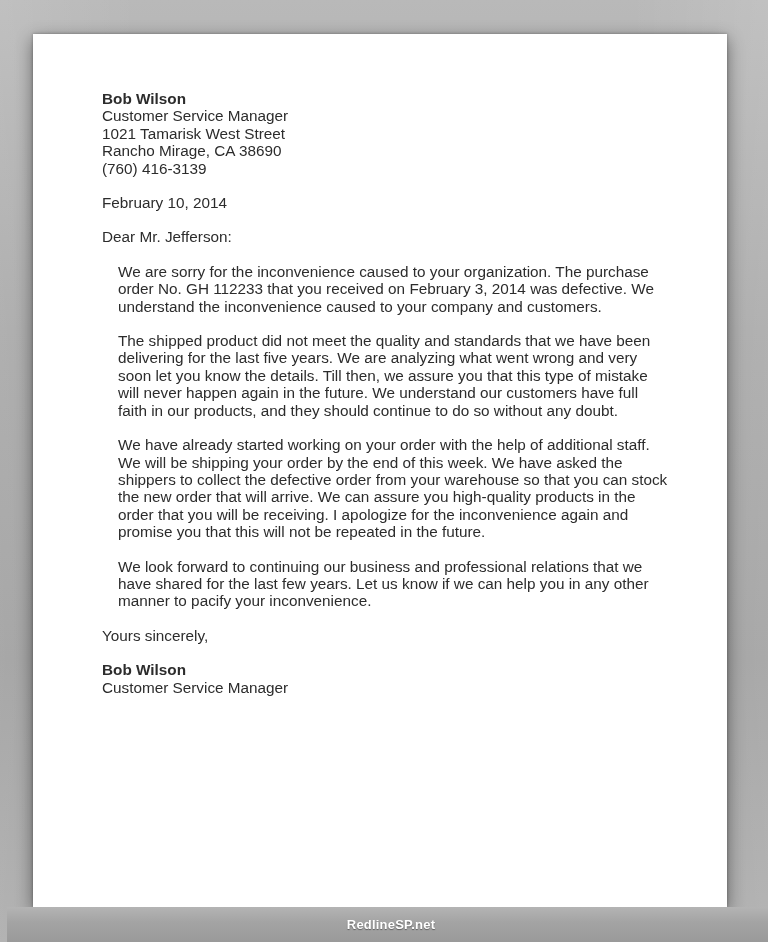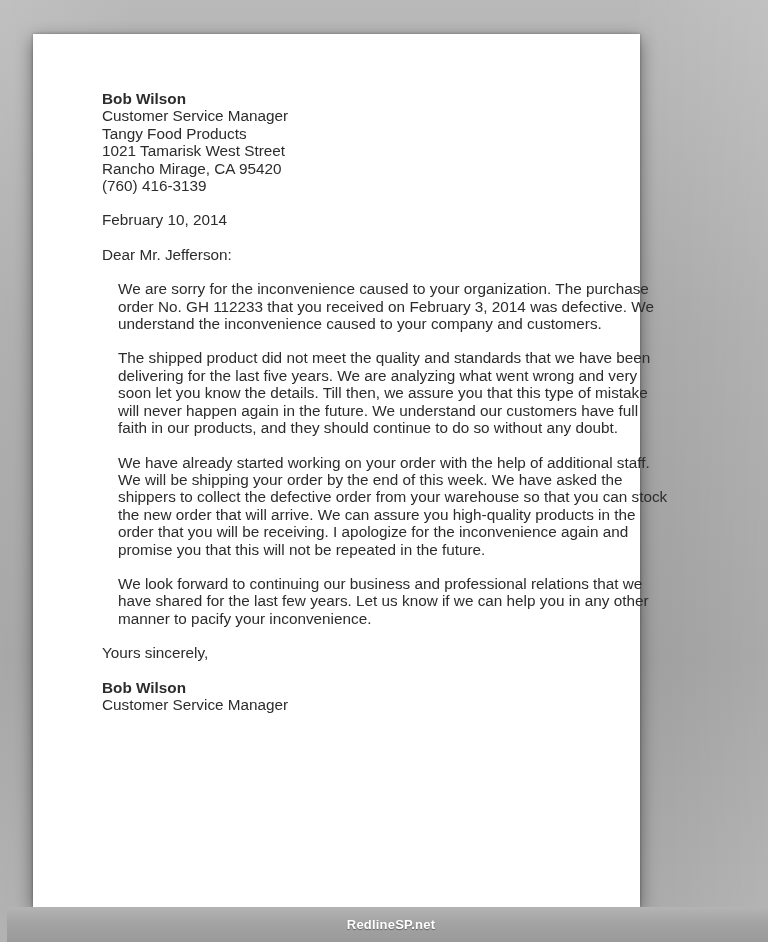--- a/index.html
+++ b/index.html
@@ -19,21 +19,21 @@
     inset: 0;
     background:
       linear-gradient(90deg, rgba(255,255,255,0.10) 0%, rgba(255,255,255,0.00) 18%,
                              rgba(255,255,255,0.00) 82%, rgba(255,255,255,0.12) 100%);
     pointer-events: none;
   }
   #sheet {
     position: absolute;
     left: 33px;
     top: 34px;
-    width: 607px;
+    width: 694px;
     height: 873px;
     background: #ffffff;
     box-shadow: 0 5px 16px rgba(0,0,0,0.45), 0 0 3px rgba(0,0,0,0.30);
   }
   .letter {
     position: absolute;
     left: 69px;
     top: 56px;
     width: 566px;
     color: #2c2c2c;
@@ -91,23 +91,22 @@
 <body>
 
 <div id="backdrop"></div>
 
 <div id="sheet">
   <div class="letter">
 
     <div class="block">
       <span class="line bold">Bob Wilson</span>
       <span class="line">Customer Service Manager</span>
-      <span class="line">Tangy Food Products</span>
       <span class="line">1021 Tamarisk West Street</span>
-      <span class="line">Rancho Mirage, CA 95420</span>
+      <span class="line">Rancho Mirage, CA 38690</span>
       <span class="line">(760) 416-3139</span>
     </div>
 
     <div class="date-block">
       <span class="line">February 10, 2014</span>
     </div>
 
 
     <div class="salutation">
       <span class="line">Dear Mr. Jefferson:</span>

